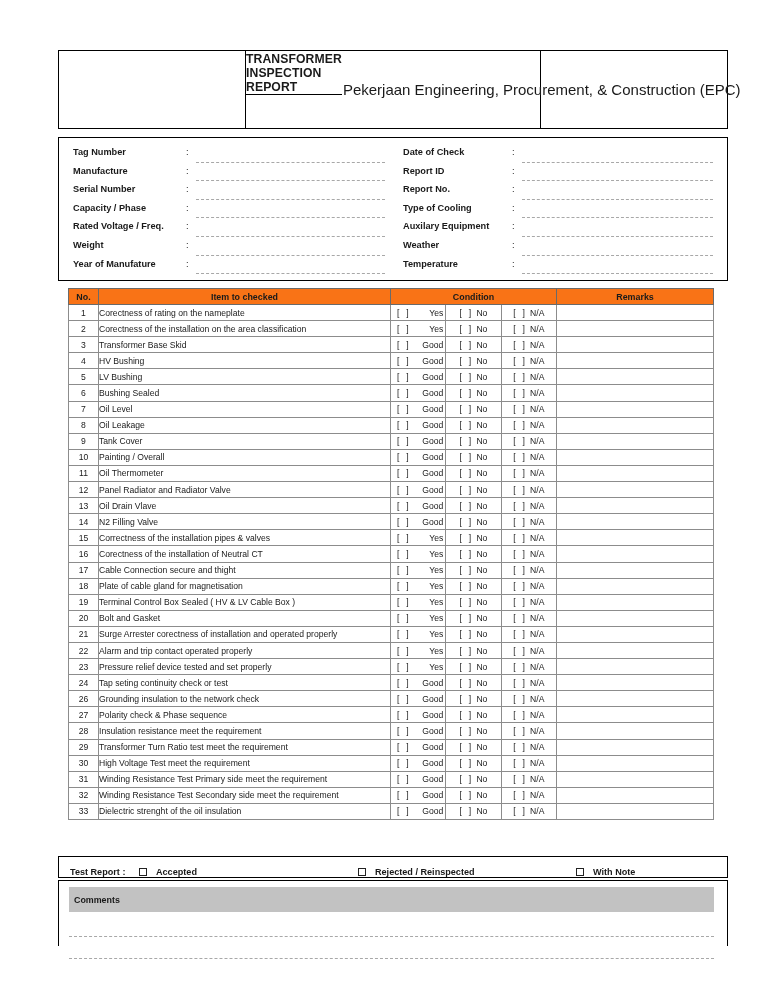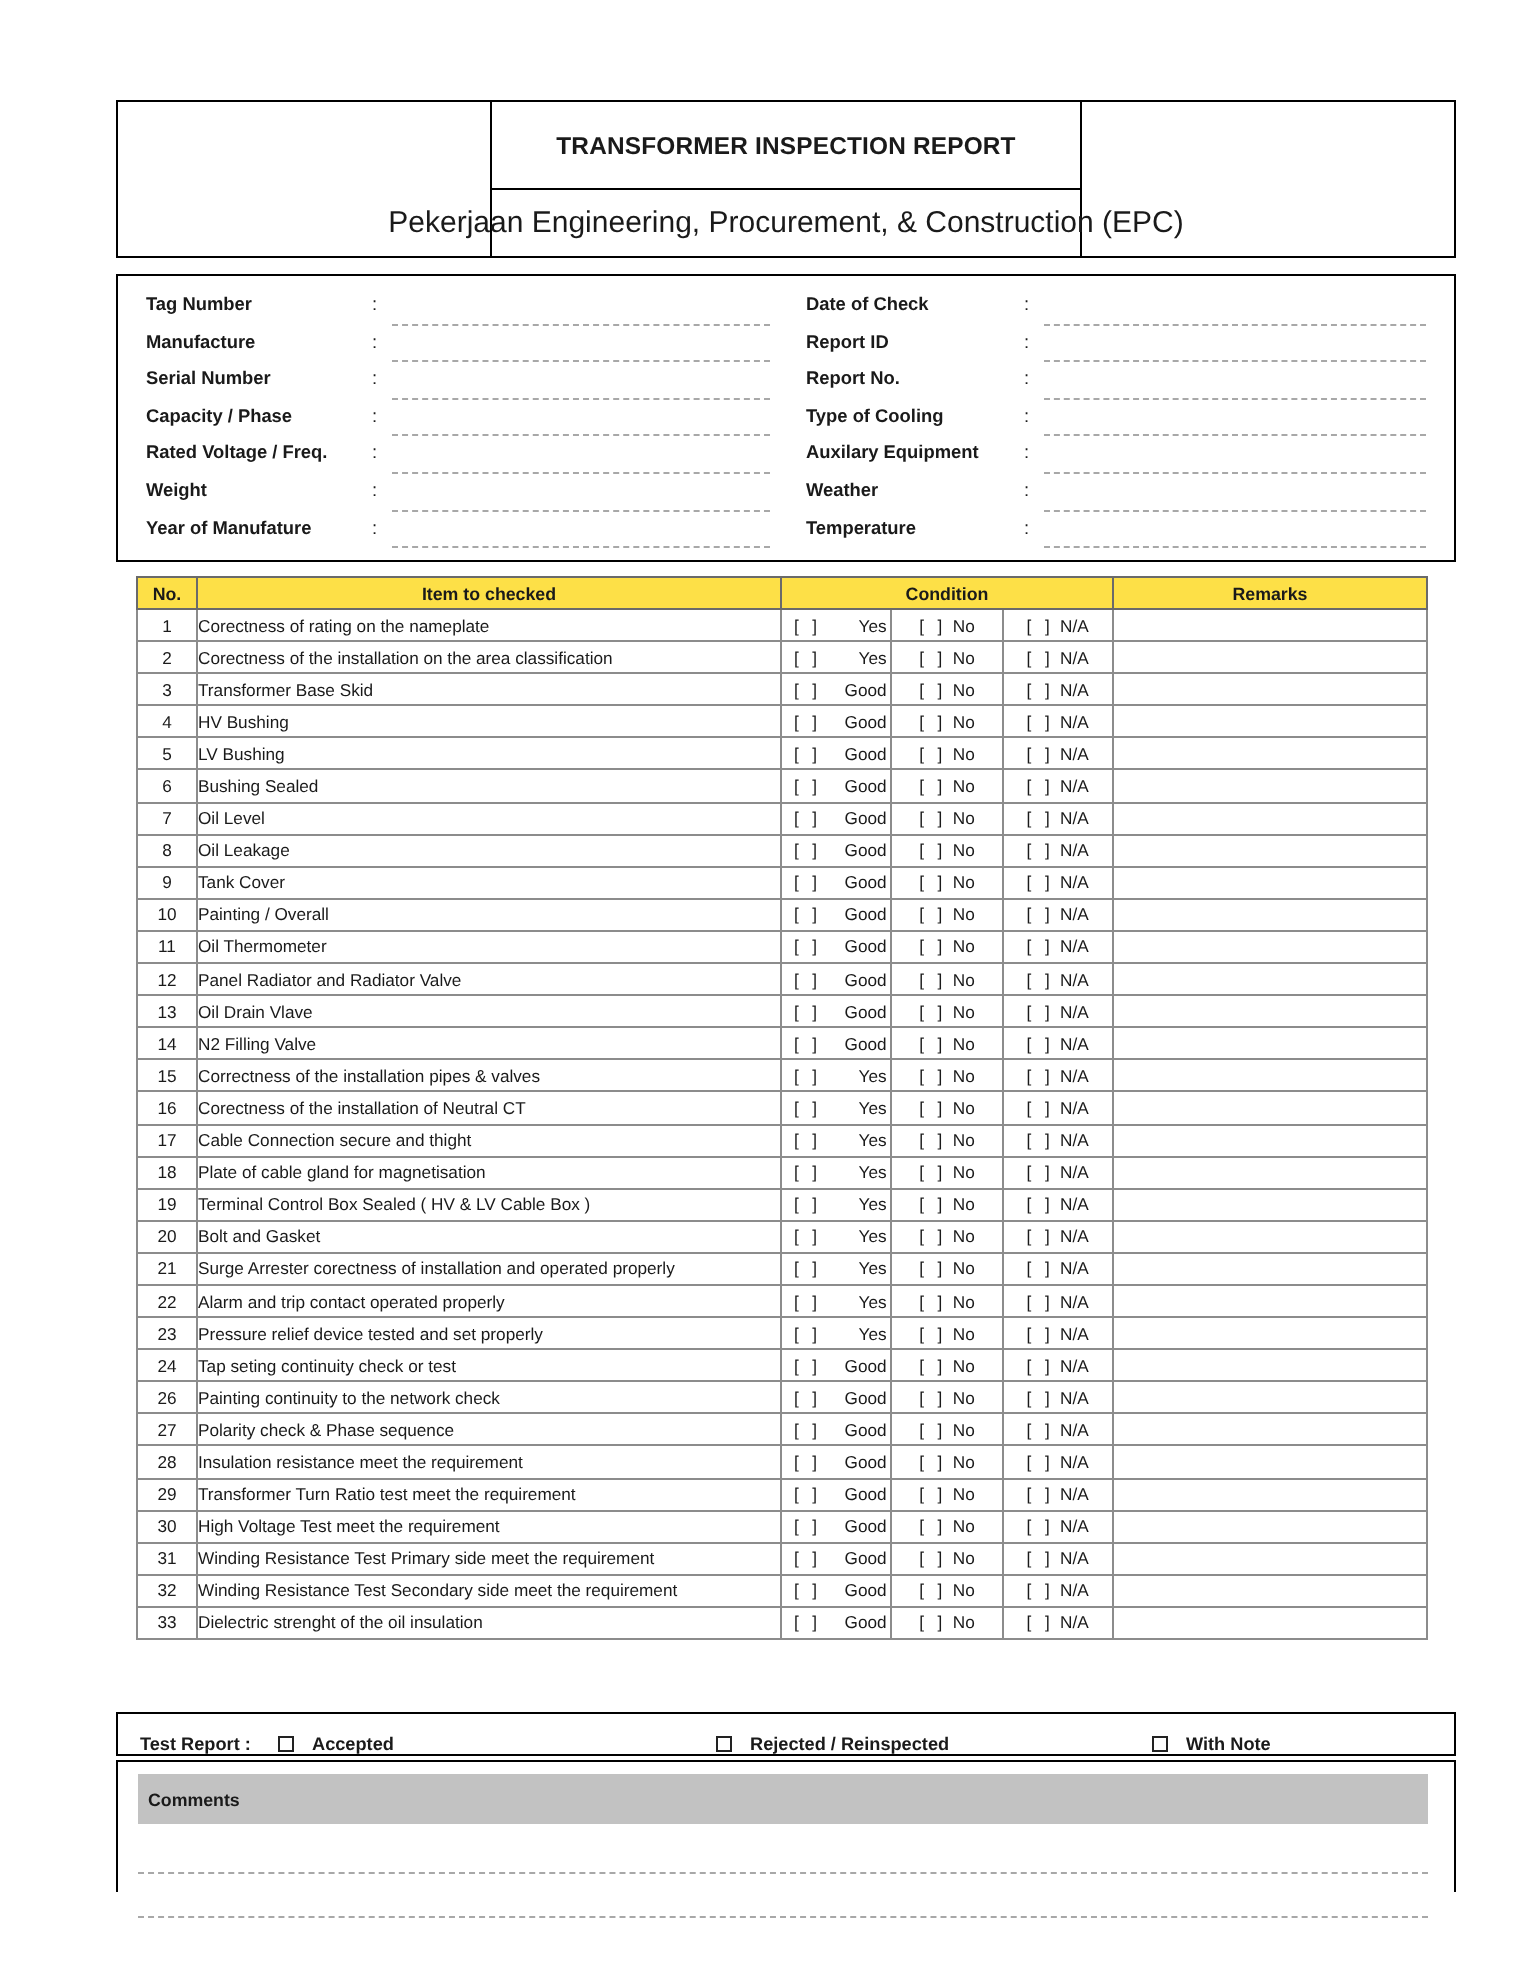--- a/index.html
+++ b/index.html
@@ -36,21 +36,21 @@
   .hdr-cell-left {
     width: 187px;
     border-right: 1.6px solid #000;
     box-sizing: border-box;
   }
   .hdr-cell-mid {
     width: 295px;
     border-right: 1.6px solid #000;
     box-sizing: border-box;
     display: flex;
-    flex-direction: column;
+    flex-direction: row;
   }
   .hdr-title {
     height: 44px;
     border-bottom: 1.6px solid #000;
     box-sizing: border-box;
     display: flex;
     align-items: center;
     justify-content: center;
     font-size: 12.2px;
     font-weight: bold;
@@ -125,21 +125,21 @@
     border-collapse: collapse;
     table-layout: fixed;
   }
   .insp-table th, .insp-table td {
     border: 1px solid #8c8c8c;
     box-sizing: border-box;
     font-size: 8.6px;
     padding: 0;
   }
   .insp-table thead th {
-    background: #fde047;
+    background: #f97316;
     font-weight: bold;
     font-size: 8.9px;
     height: 16px;
     text-align: center;
     border-color: #6a6a6a;
   }
   .insp-table tbody td { height: 16.1px; }
   .col-no    { width: 30px;  text-align: center; }
   .col-item  { width: 292px; text-align: left; padding-left: 3px; }
   .col-c1    { width: 57px;  text-align: center; }
@@ -868,21 +868,21 @@
           <td class="col-c3">
             <div class="cond-cell">
               <span class="cond-box">[    ]</span>
               <span class="cond-lbl">N/A</span>
             </div>
           </td>
           <td class="col-rem"></td>
         </tr>
         <tr>
           <td class="col-no">26</td>
-          <td class="col-item">Painting continuity to the network check</td>
+          <td class="col-item">Grounding insulation to the network check</td>
           <td class="col-c1">
             <div class="cond-cell c1-inner">
               <span class="cond-box">[    ]</span>
               <span class="cond-lbl">Good</span>
             </div>
           </td>
           <td class="col-c2">
             <div class="cond-cell">
               <span class="cond-box">[    ]</span>
               <span class="cond-lbl">No</span>

